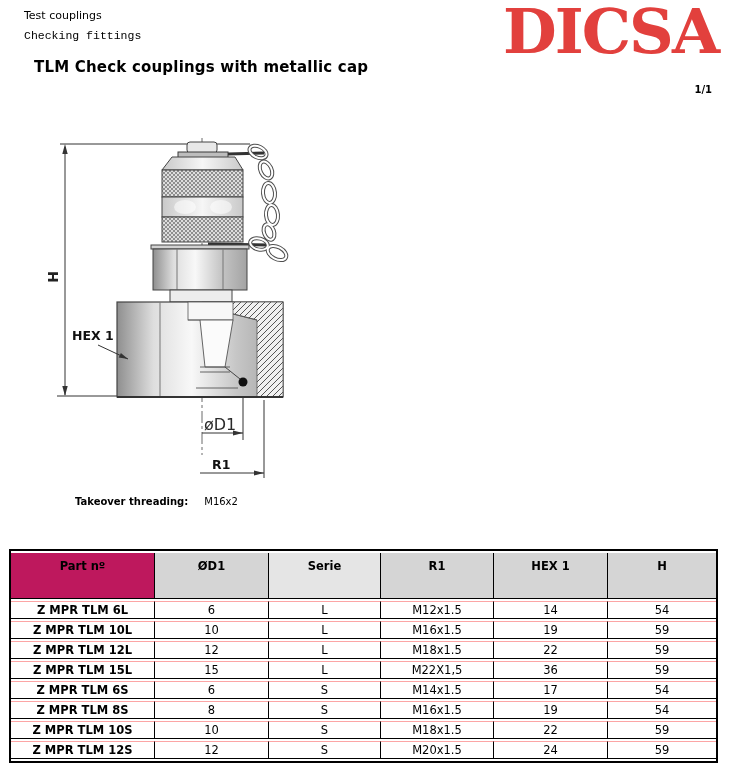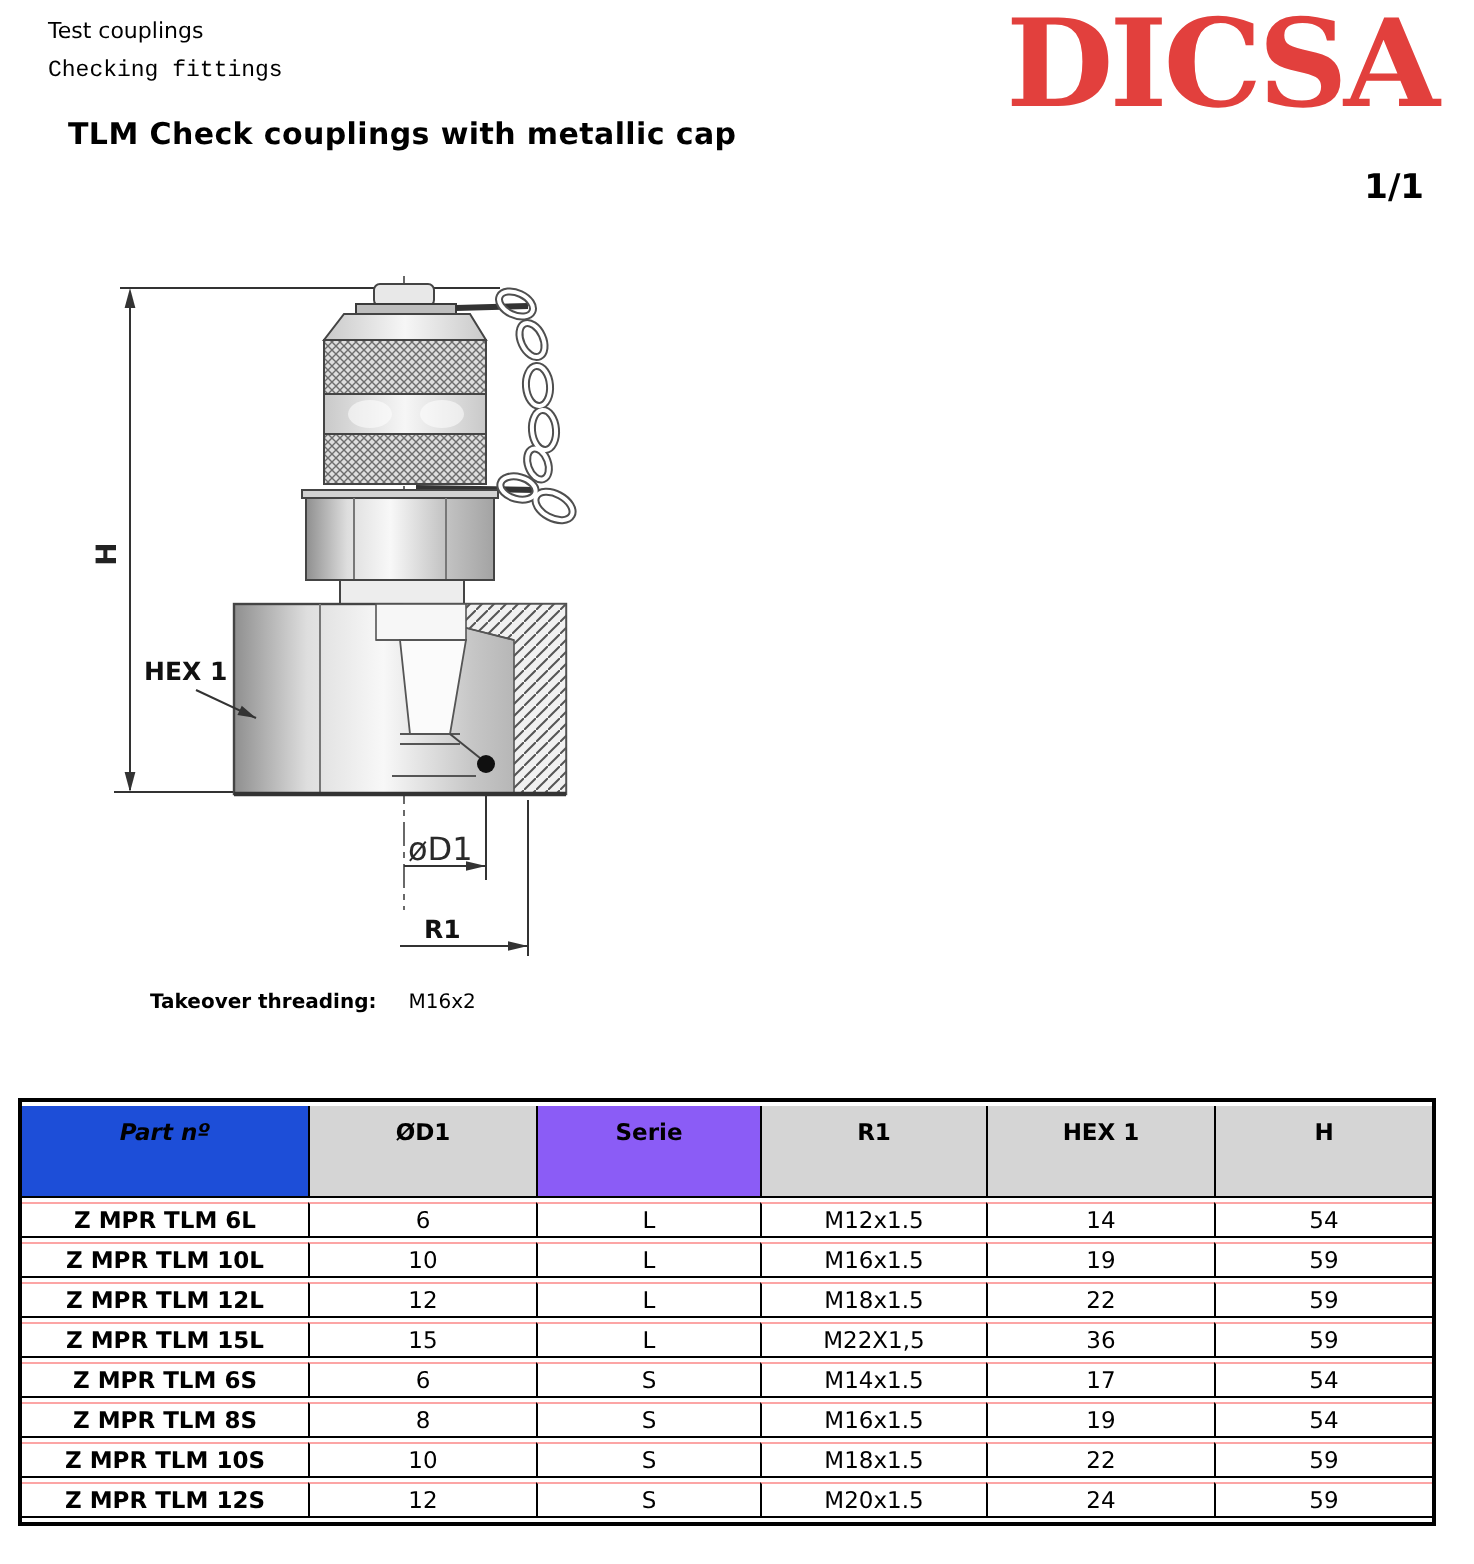--- a/index.html
+++ b/index.html
@@ -9,21 +9,21 @@
   }
   .abs{position:absolute;}
   .crumb1{left:24px;top:9px;font-size:11px;}
   .crumb2{left:24px;top:29px;font-size:11.5px;font-family:Liberation Mono, monospace;}
   .doc-title{left:23px;top:47px;font-size:15px;font-weight:bold;letter-spacing:.2px;}
   .logo{
     right:19px;top:2px;font-family:"DejaVu Serif","Liberation Serif",serif;
     font-weight:bold;font-size:62px;line-height:1;letter-spacing:-2px;
     transform:scaleY(0.98);transform-origin:right top;
   }
-  .page-num{right:25px;top:84px;font-size:17px;font-weight:bold;}
+  .page-num{right:25px;top:84px;font-size:10px;font-weight:bold;}
   .takeover{left:75px;top:496px;font-size:10px;}
   .takeover b{margin-right:16px;}
   .drawing{left:40px;top:125px;}
 
   table.spec-table{
     position:absolute;left:9px;top:549px;width:709px;
     border:2px solid #000;border-collapse:separate;border-spacing:0 2px;
     table-layout:fixed;font-size:11.5px;background:#fff;
   }
   .spec-table th{
@@ -174,23 +174,23 @@
   <colgroup>
     <col style="width:143px">
       <col style="width:114px">
       <col style="width:112px">
     <col style="width:113px">
       <col style="width:114px">
       <col style="width:109px">
   </colgroup>
   <thead>
     <tr>
-      <th style="background: #1d4ed8; font-style: italic;">Part nº</th>
+      <th style="background: #be185d;">Part nº</th>
       <th style="background: rgb(213, 213, 213);">ØD1</th>
-      <th style="background: #8b5cf6; margin-top: 20px;">Serie</th>
+      <th style="background: #e5e5e5; margin-top: 20px;">Serie</th>
       <th style="background: rgb(213, 213, 213);">R1</th>
       <th style="background: rgb(213, 213, 213);">HEX 1</th>
       <th style="background: rgb(213, 213, 213);">H</th>
     </tr>
   </thead>
   <tbody id="spec-body">
       <tr>
         <td>Z MPR TLM 6L</td>
         <td>6</td>
         <td>L</td>

